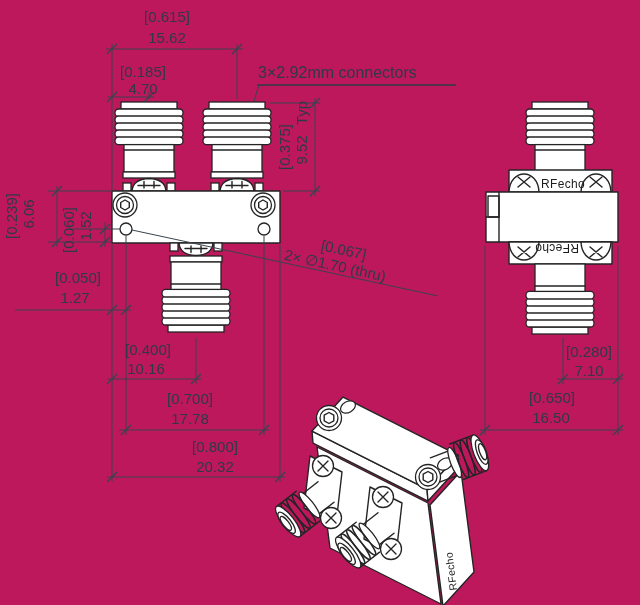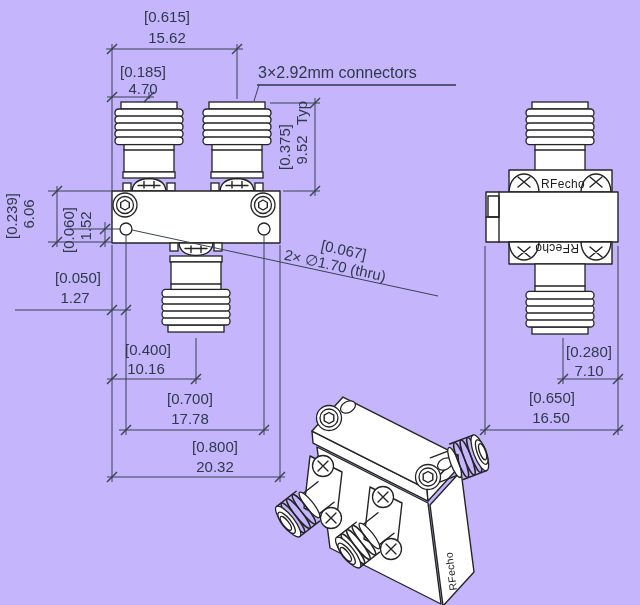--- a/index.html
+++ b/index.html
@@ -1,16 +1,16 @@
 <!DOCTYPE html>
 <html><head>
 <meta charset="utf-8">
 <style>
   html,body { margin:0; padding:0; background:#ffffff; }
-  #stage { position:relative; width:640px; height:605px; background:#c4b5fd; overflow:hidden; }
+  #stage { position:relative; width:640px; height:605px; background:#be185d; overflow:hidden; }
   svg text { font-family:"Liberation Sans","DejaVu Sans",sans-serif; fill:#2e3a47; }
   .t   { font-size:15px; text-anchor:middle; }
   .note{ font-size:16px; text-anchor:start; }
   .brand   { font-size:12px; fill:#1c1c1c; text-anchor:middle; letter-spacing:.3px; }
   .brand3d { font-size:10.5px; fill:#1c1c1c; text-anchor:start; letter-spacing:.3px; }
   .o  { fill:#ffffff; stroke:#242424; stroke-width:1.4; stroke-linejoin:round; }
   .ol { fill:none; stroke:#242424; stroke-width:1.4; stroke-linecap:round; stroke-linejoin:round; }
   .th { fill:#ffffff; stroke:#242424; stroke-width:1.3; }
   .d  { fill:none; stroke:#39434e; stroke-width:1; }
   .dt { stroke:#39434e; stroke-width:1.5; }

